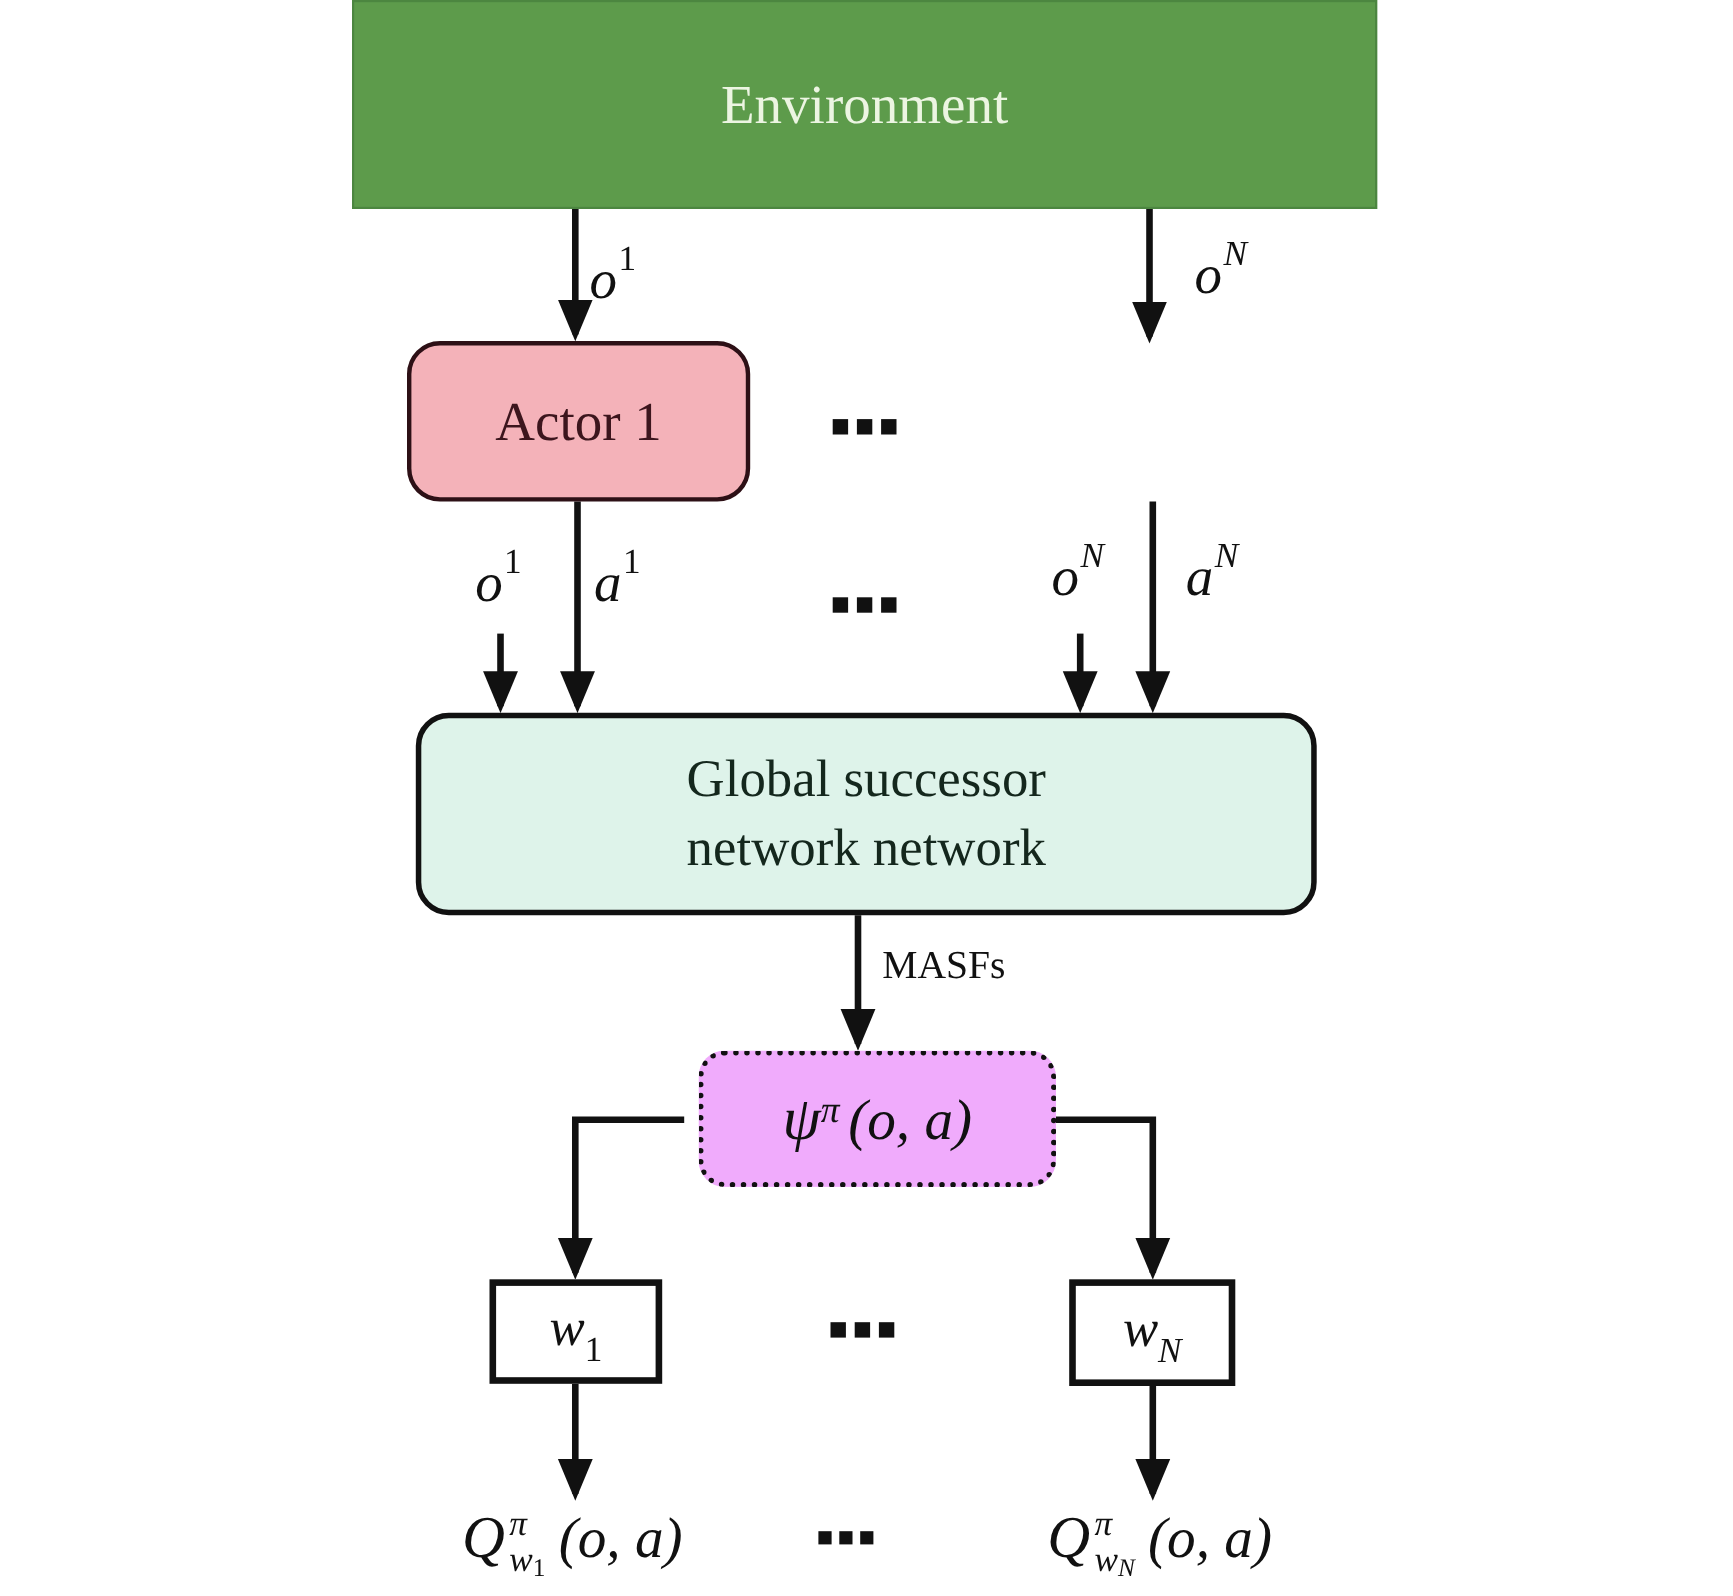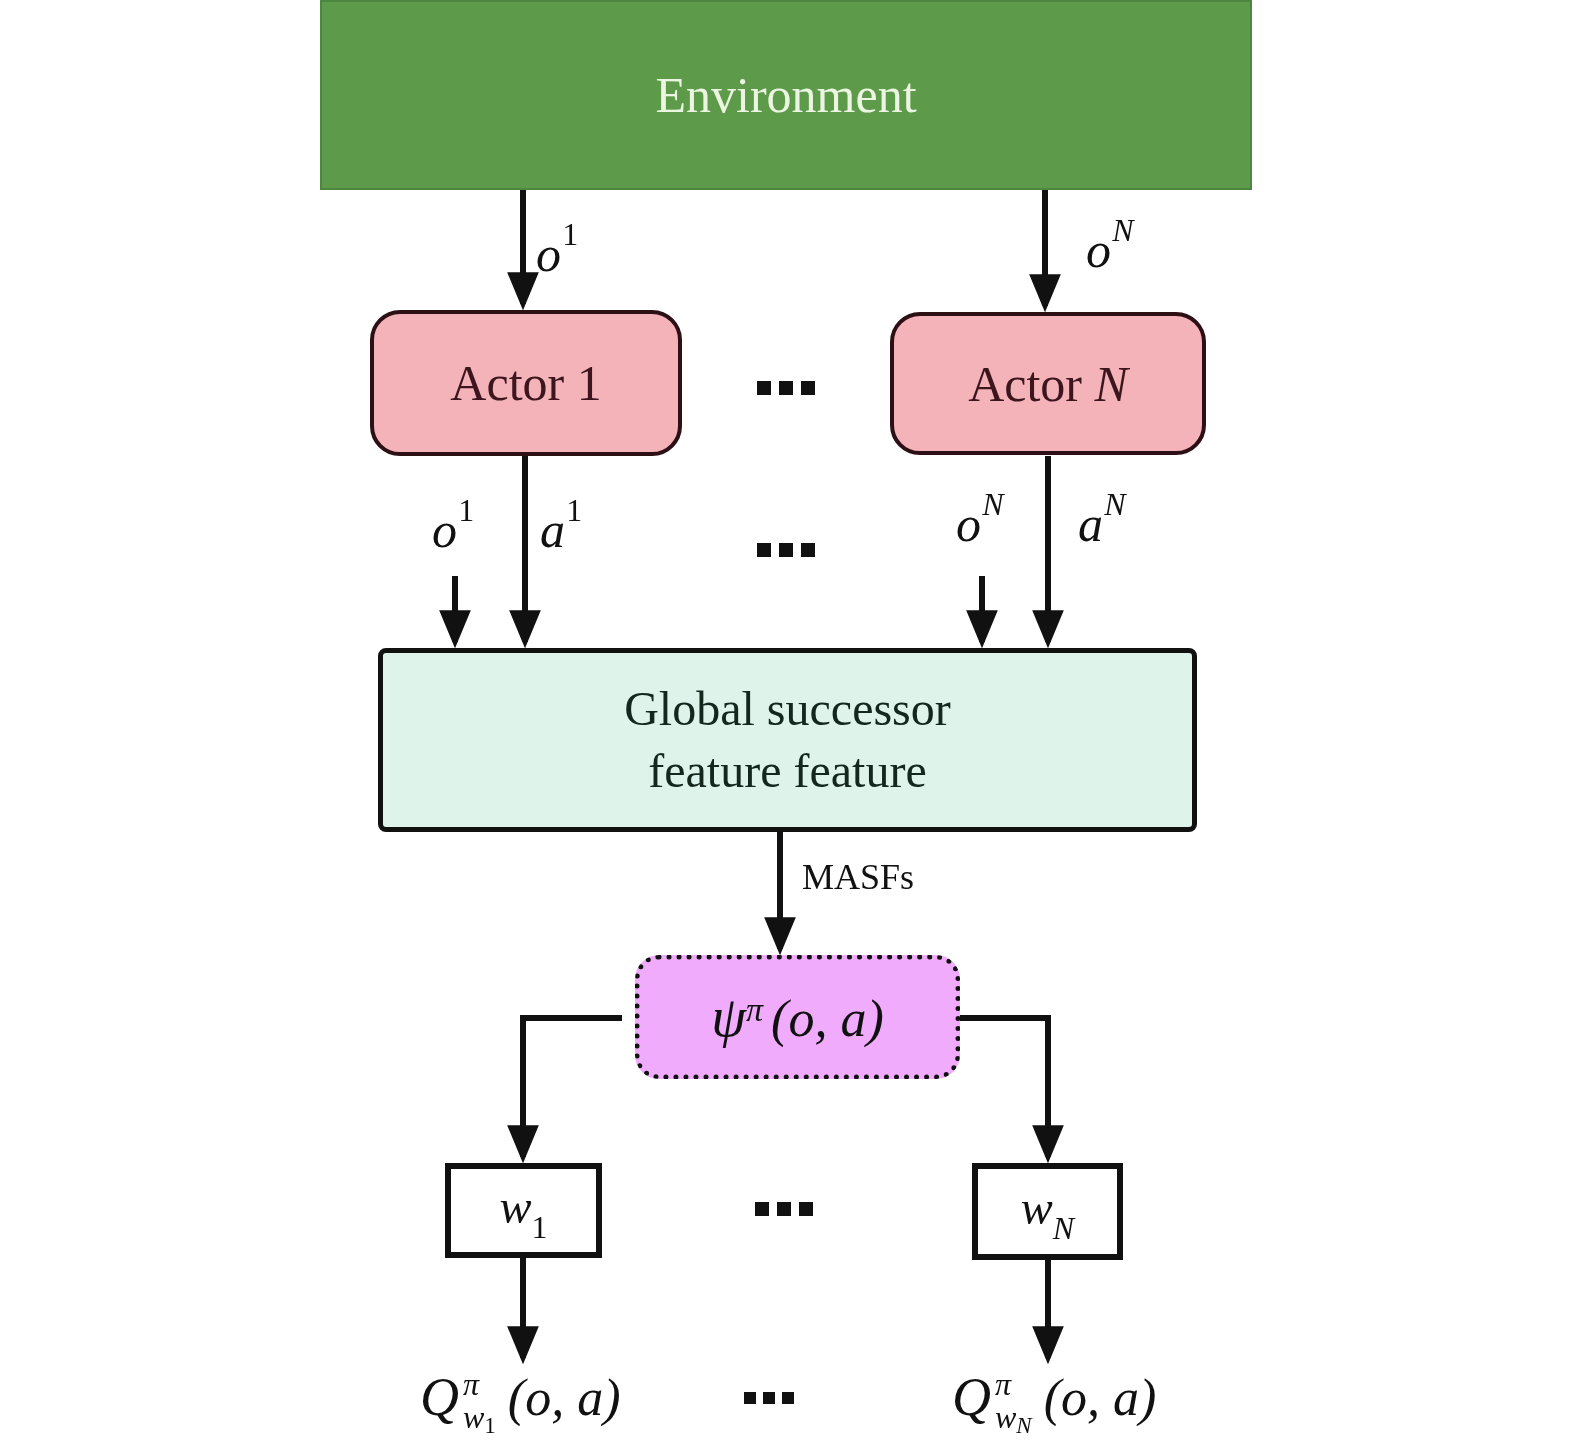--- a/index.html
+++ b/index.html
@@ -25,21 +25,21 @@
     border-radius:30px;
     color:var(--actor-text,#3c151d);
     font-size:50px;
   }
   .actor1 { left:370px; top:310px; width:312px; height:146px;text-align:center; }
   .actorN { left:890px; top:312px; width:316px; height:143px; }
 
   .network {
     left:378px; top:648px; width:819px; height:184px;
     background:var(--network-fill,#def3ea);
-    border:5px solid #111; border-radius:8px;
+    border:5px solid #111; border-radius:30px;
     color:var(--network-text,#14271d);
     font-size:48px; line-height:1.3;
   }
 
   .psi {
     left:635px; top:955px; width:325px; height:124px;
     background:#f0abfc; border:5px dotted #111; border-radius:24px;
     font-size:56px;
   }
   .psi .psi-sup { font-size:34px; font-style:italic; position:relative; top:-0.45em; }
@@ -101,28 +101,25 @@
   </svg>
 
   <div class="node env">
     <span>Environment</span>
   </div>
 
   <div class="node actor actor1">
     <span>Actor 1</span>
   </div>
 
-  <div class="node actor actorN">
-    <span><span>Actor </span><span class="mvar">N</span></span>
-  </div>
 
   <div class="node network">
     <span>
       <span>Global successor</span><br>
-      <span>feature feature</span>
+      <span>network network</span>
     </span>
   </div>
 
   <div class="node psi">
     <span><span class="mvar">ψ</span><span class="psi-sup">π</span><span class="args mvar">(o, a)</span></span>
   </div>
 
   <div class="node wbox w1">
     <span><span class="mvar">w</span><sub>1</sub></span>
   </div>

